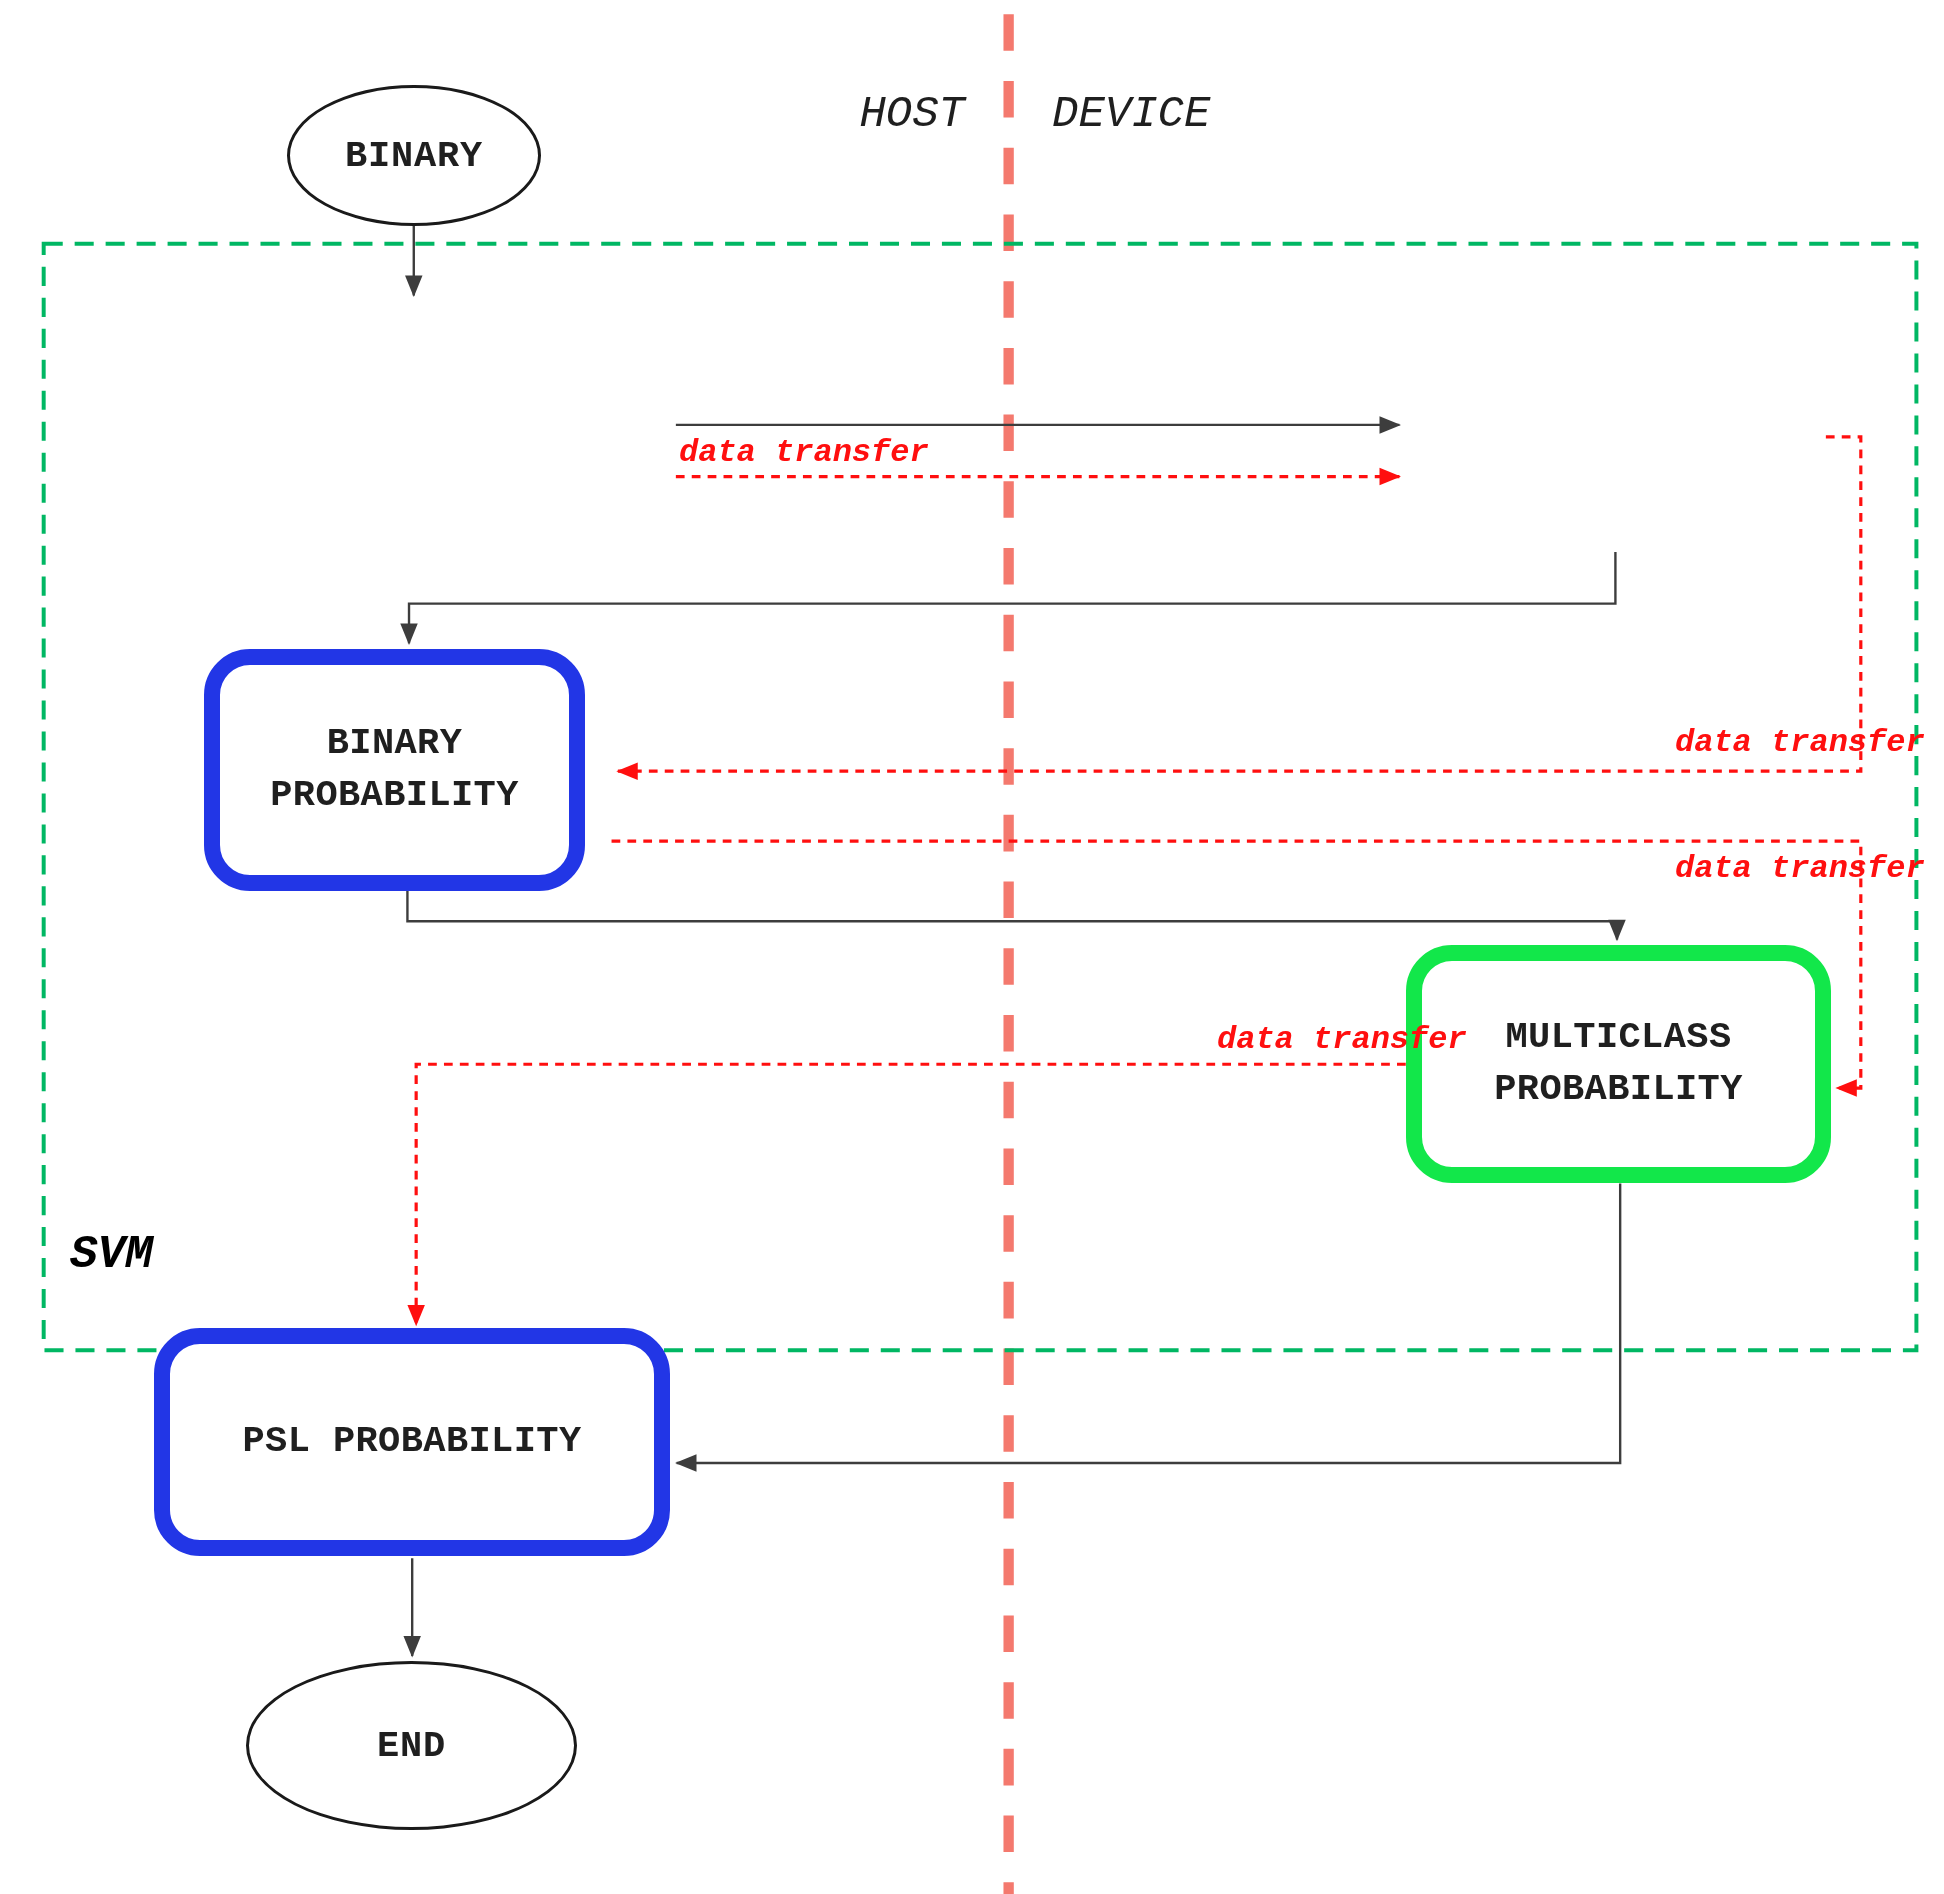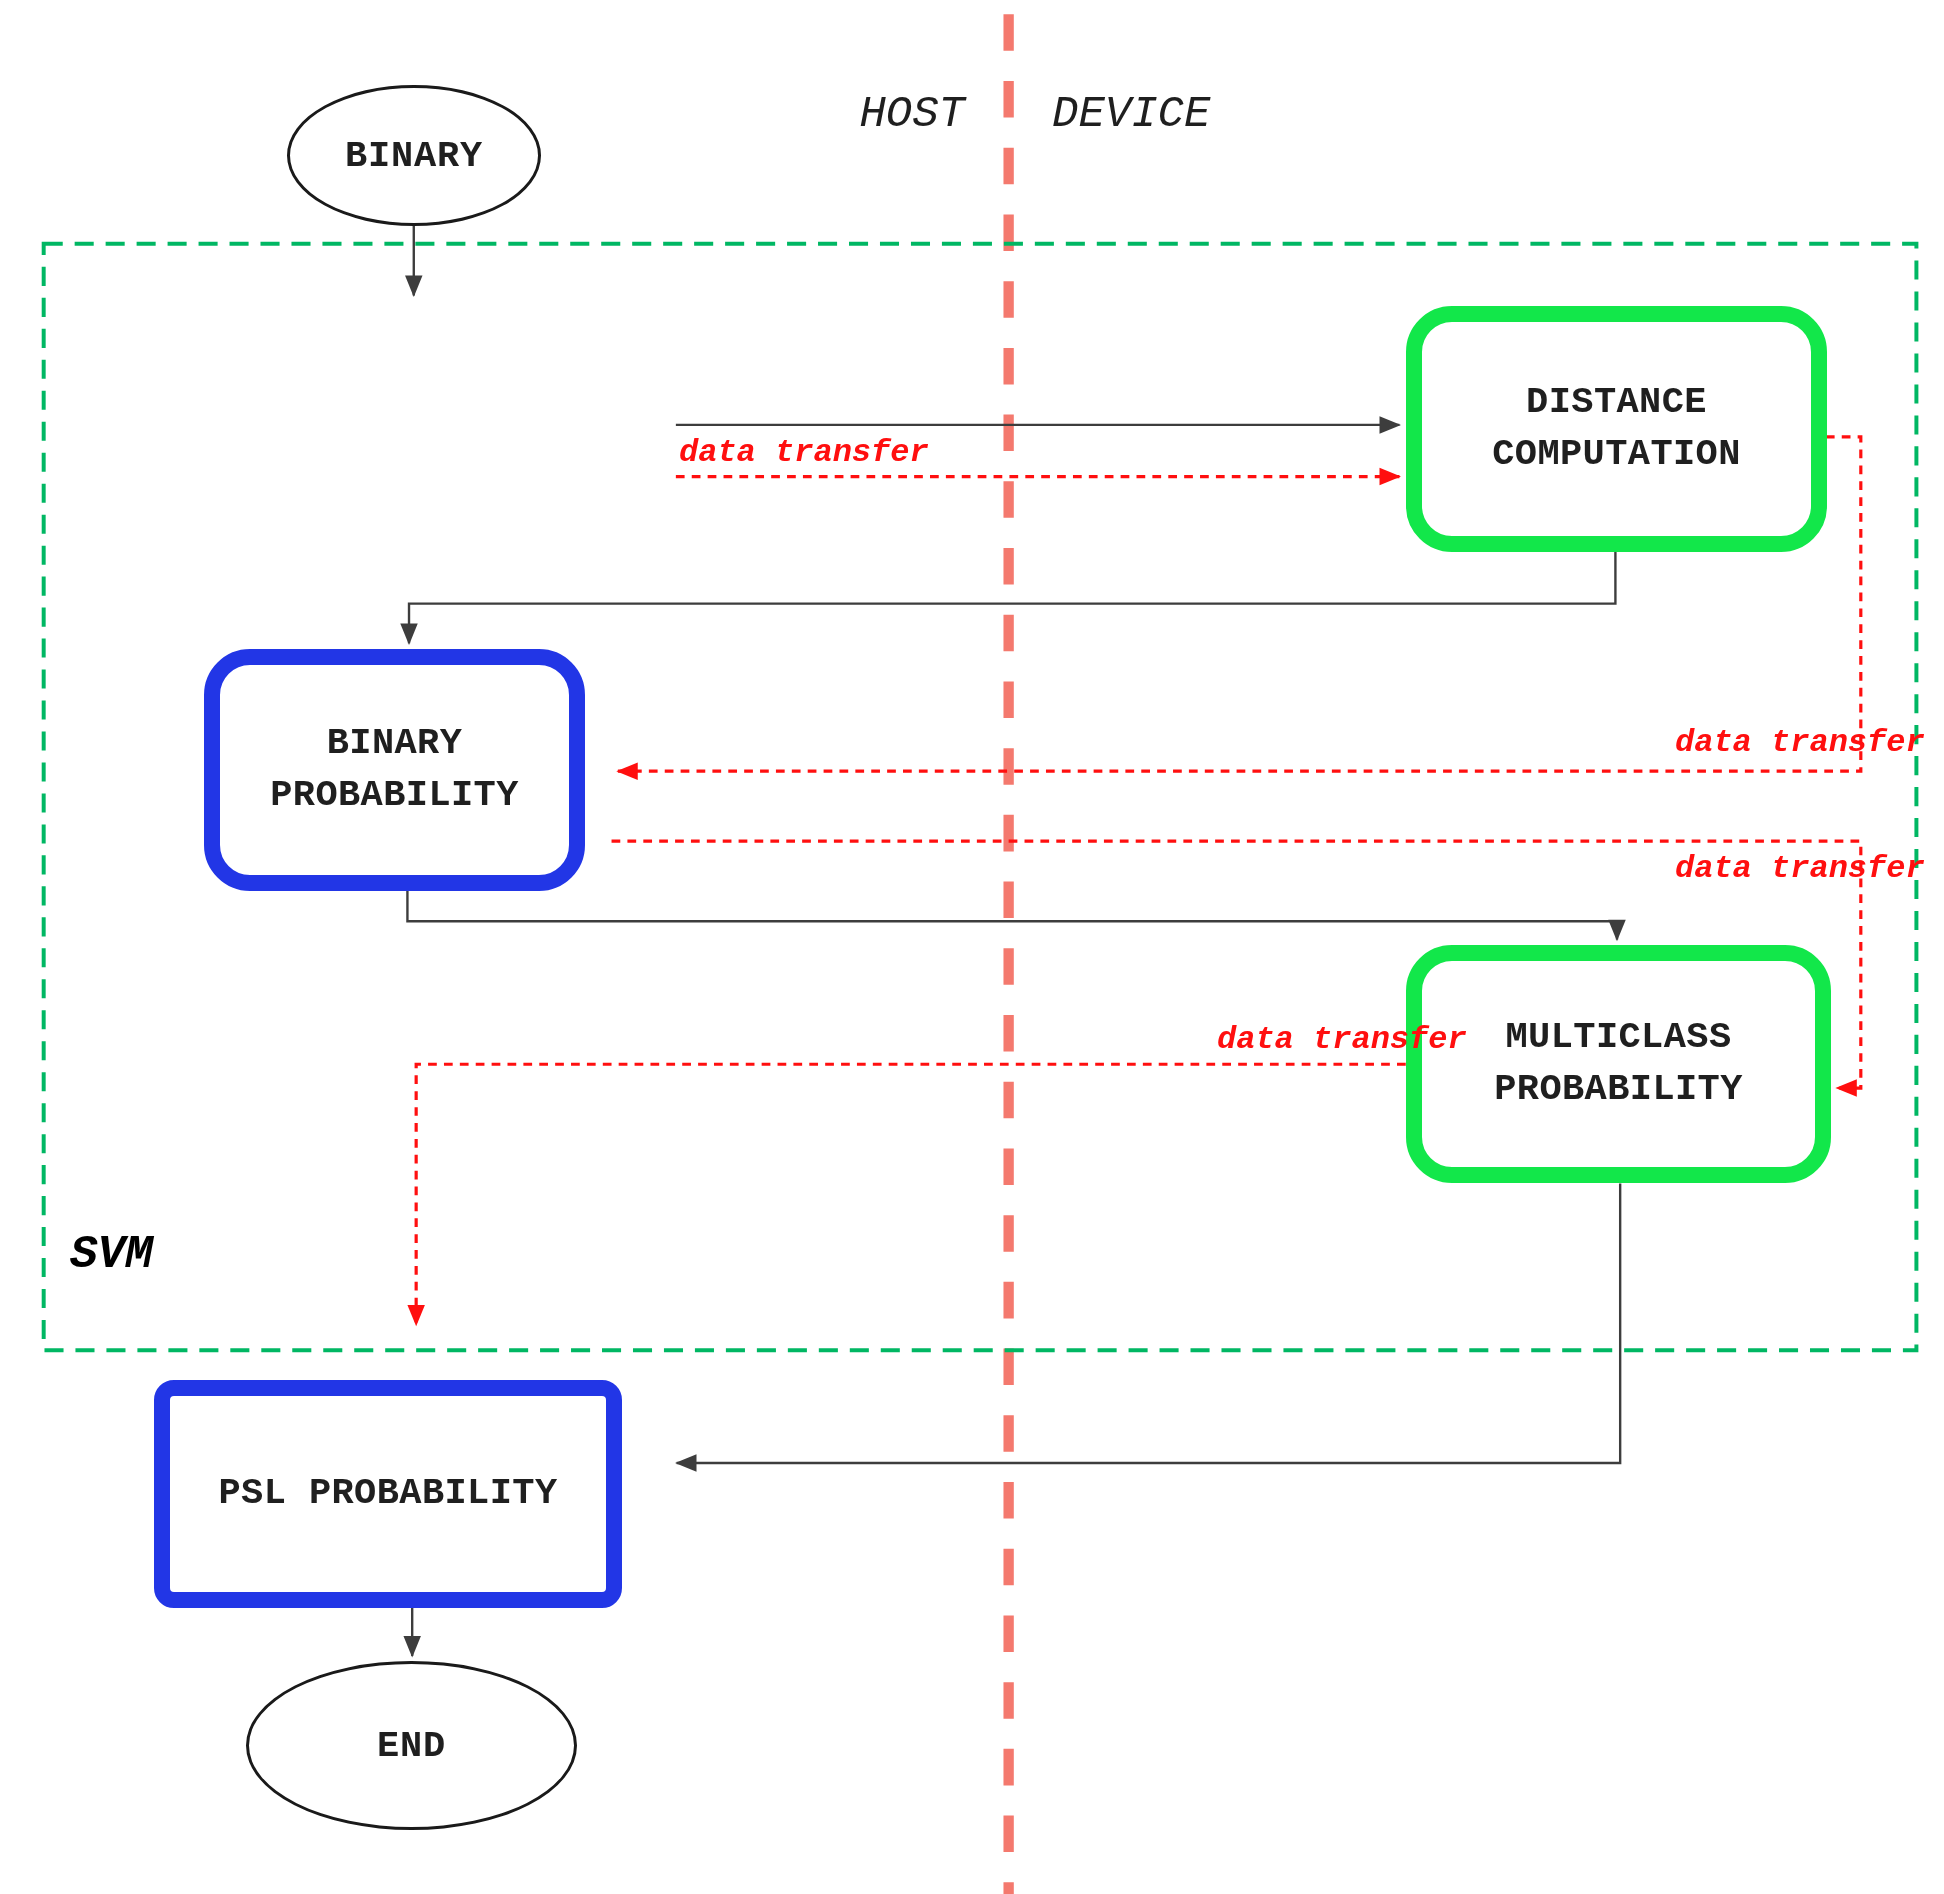--- a/index.html
+++ b/index.html
@@ -58,21 +58,21 @@
   #dt-4{left:1217px;top:1021px;}
 
   #node-svm-init  {left:152px; top:302px;  width:524px; height:246px;}
   #node-svm-init span{max-width:349px;}
   #node-distance  {left:1406px;top:306px;  width:421px; height:246px;}
   #node-distance span{max-width:334px;}
   #node-binary    {left:204px; top:649px;  width:381px; height:242px;justify-content:center;}
   #node-binary span{max-width:270px;}
   #node-multiclass{left:1406px;top:945px; width:425px; height:238px;}
   #node-multiclass span{max-width:334px;}
-  #node-psl       {left:154px; top:1380px; width:468px; height:228px;border-radius:20px;}
+  #node-psl       {left:154px; top:1328px; width:516px; height:228px;}
   #node-psl span{max-width:484px;}
 
   #oval-start{left:287px;top:85px; width:254px;height:141px;}
   #oval-end  {left:246px;top:1661px;width:331px;height:169px;}
 </style>
 </head>
 <body>
 
 <div id="stage">
 
@@ -113,23 +113,20 @@
   <div class="region-label" style="color: #000000;">SVM</div>
 
   <div class="oval" id="oval-start" style="border-color: rgb(26, 26, 26);">
     <span>BINARY</span>
   </div>
   <div class="oval" id="oval-end" style="border-color: rgb(26, 26, 26);">
     <span>END</span>
   </div>
 
 
-  <div class="node green" id="node-distance" style="border-color: rgb(18, 231, 74);">
-    <span>DISTANCE COMPUTATION</span>
-  </div>
 
   <div class="node blue" id="node-binary" style="border-color: rgb(34, 54, 230);">
     <span>BINARY PROBABILITY</span>
   </div>
 
   <div class="node green" id="node-multiclass" style="border-color: rgb(18, 231, 74);">
     <span>MULTICLASS PROBABILITY</span>
   </div>
 
   <div class="node blue" id="node-psl" style="border-color: rgb(34, 54, 230);">

